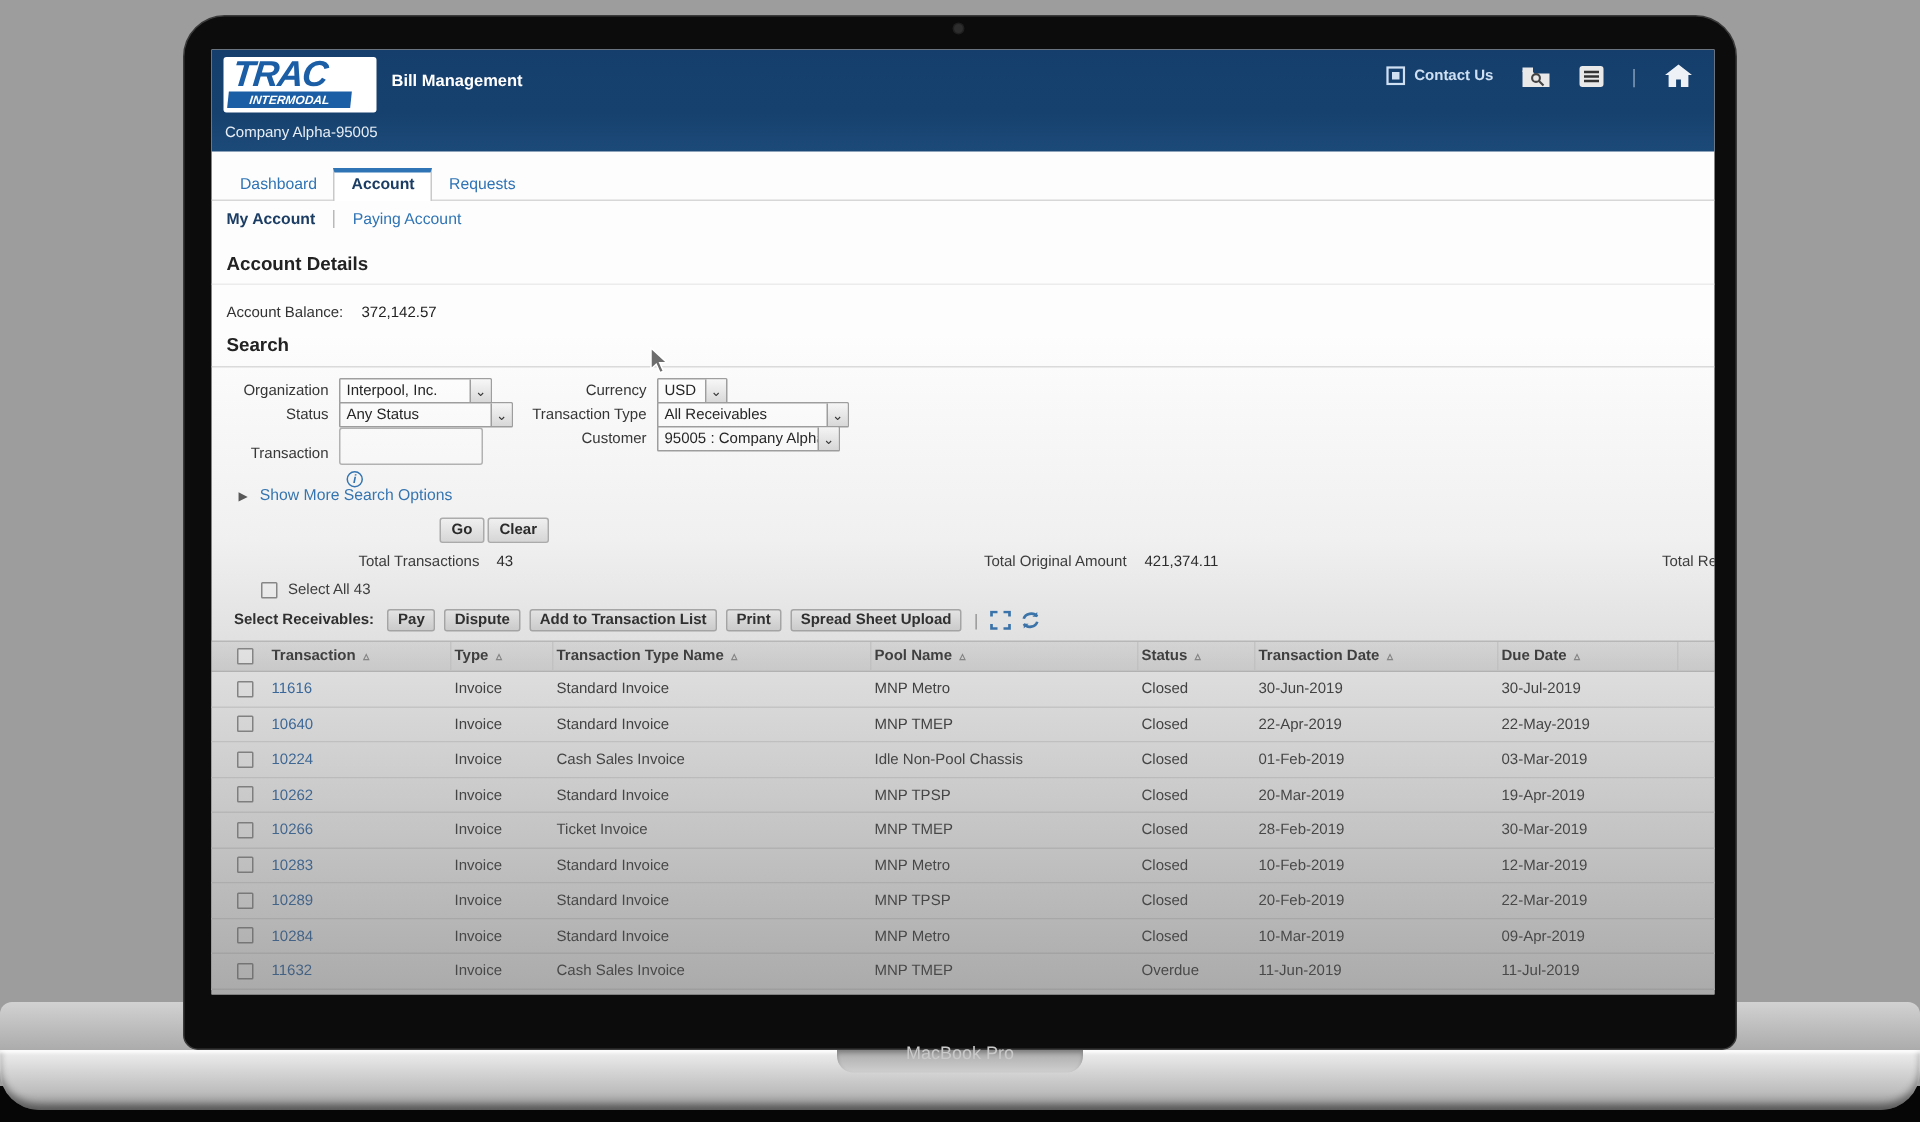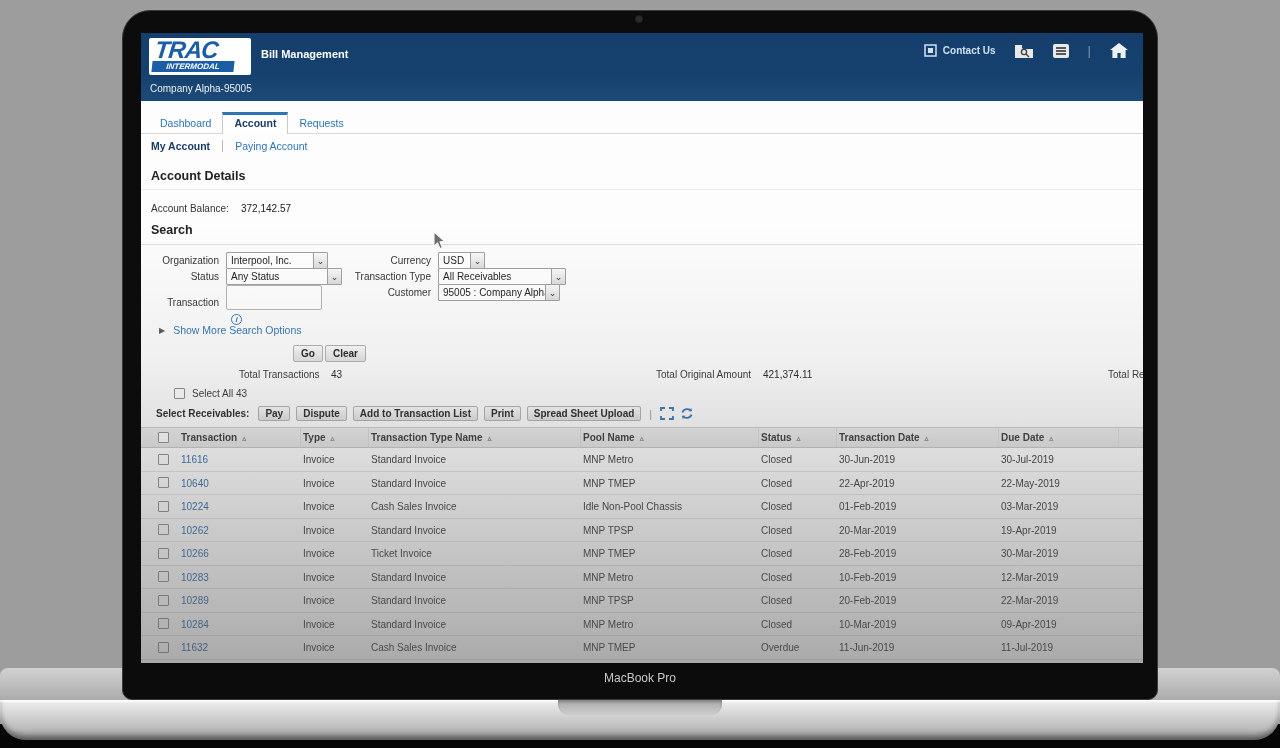--- a/index.html
+++ b/index.html
@@ -16,21 +16,21 @@
     background:linear-gradient(180deg,#f0f0f0 0%,#d9d9d9 30%,#bdbdbd 70%,#8f8f8f 100%);
     border-radius:0 0 26px 26px;
     box-shadow:inset 0 2px 2px rgba(255,255,255,.8), inset 0 -4px 5px rgba(0,0,0,.38); }
   .notch { position:absolute; left:558px; top:0; width:164px; height:15px;
     background:linear-gradient(180deg,#a9a9a9,#cfcfcf); border-radius:0 0 11px 11px;
     box-shadow:inset 0 2px 3px rgba(0,0,0,.25); }
   .bezel { position:absolute; left:122px; top:10px; width:1036px; height:690px; background:#0c0c0c;
     border:1px solid #3a3a3a; border-radius:28px 28px 10px 10px; z-index:5; }
   .webcam { position:absolute; left:513px; top:5px; width:6px; height:6px; border-radius:50%;
     background:#2d2d2d; box-shadow:0 0 0 1px #1f1f1f; }
-  .device-label { position:absolute; left:0; right:0; top:660px; text-align:center;
+  .device-label { position:absolute; left:0; right:0; top:684px; text-align:center;
     color:#c9c9c9; font-size:12px; }
 
   
   .screen { position:absolute; left:18px; top:22px; width:1002px; height:630px;
     background:#fdfdfd; overflow:hidden; }
   .glare { position:absolute; inset:0; z-index:40; pointer-events:none;
     background:linear-gradient(180deg, rgba(255,255,255,0) 30%, rgba(125,125,125,.10) 52%,
       rgba(104,104,104,.38) 82%, rgba(92,92,92,.52) 100%); }
   .abs { position:absolute; }
 

